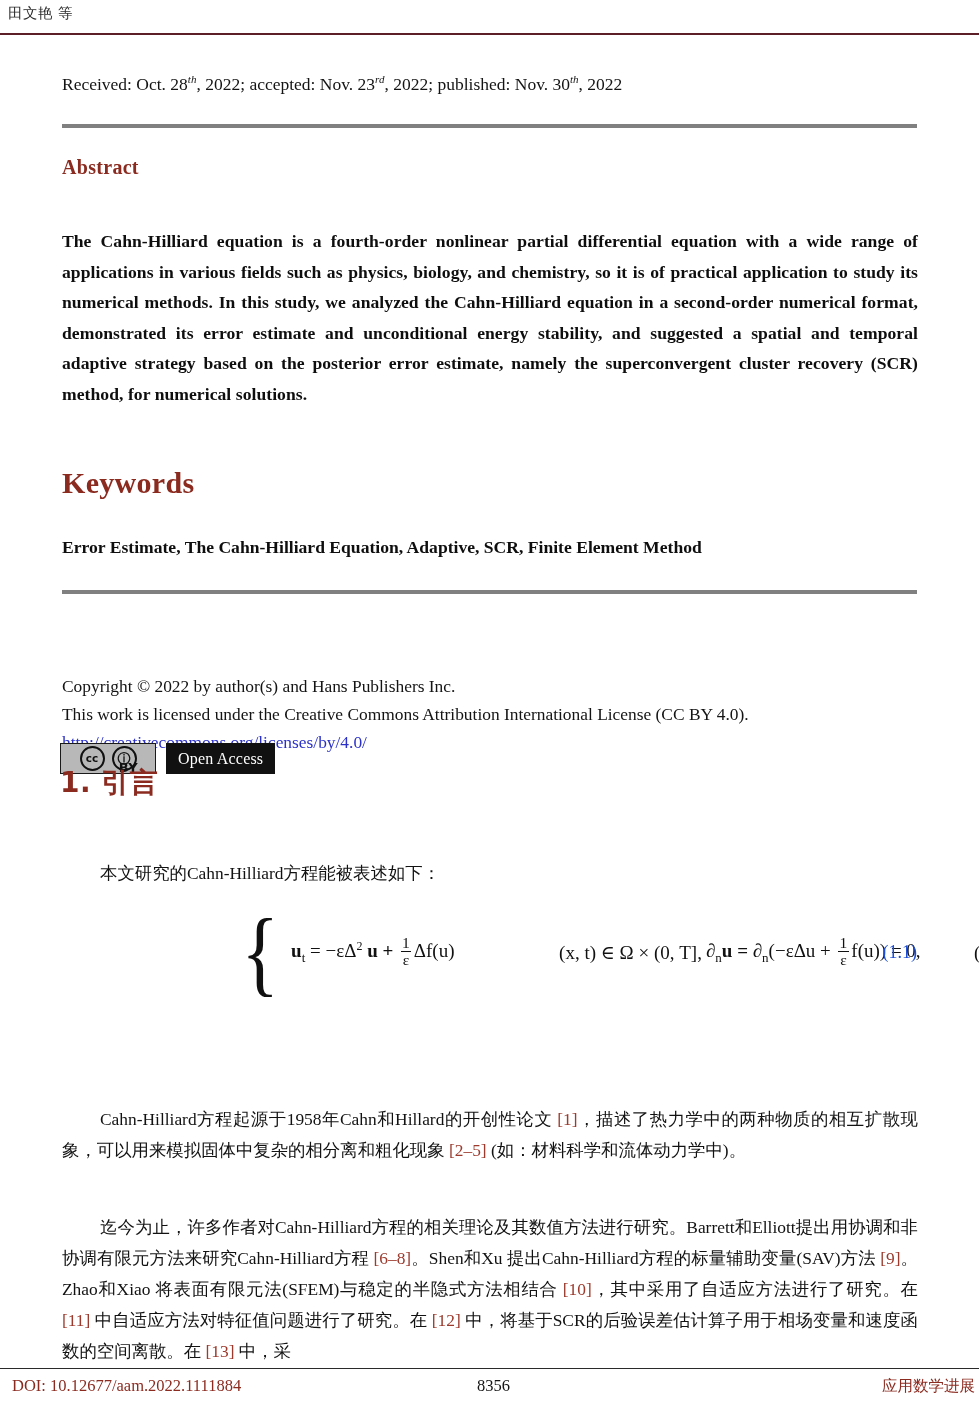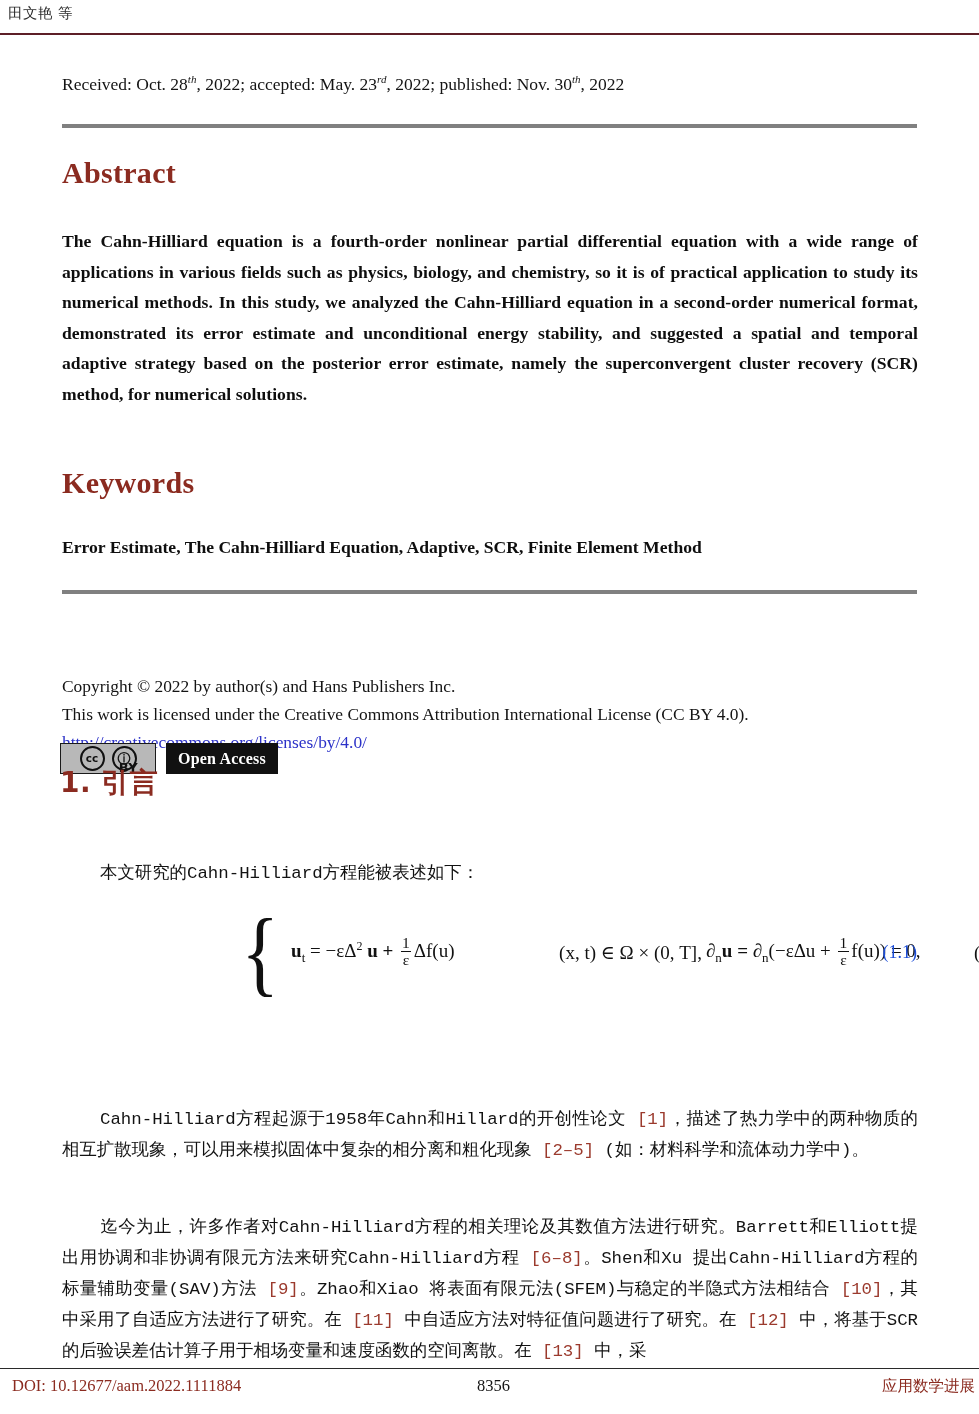--- a/index.html
+++ b/index.html
@@ -74,21 +74,21 @@
   
   .heading-maroon {
     position: absolute;
     left: 62px;
     color: #8b2b20;
     font-weight: bold;
     font-family: "Liberation Serif", "DejaVu Serif", serif;
   }
   #abstract-heading {
     top: 156px;
-    font-size: 30px;
+    font-size: 20px;
     letter-spacing: 0.3px;
   }
   #keywords-heading {
     top: 466px;
     font-size: 30px;
     letter-spacing: 0.3px;
   }
 
   
   .abstract-body {
@@ -184,21 +184,21 @@
     line-height: 1;
   }
   .oa-badge {
     background: #111111;
     color: #ffffff;
     height: 31px;
     padding: 0 12px;
     display: flex;
     align-items: center;
     font-family: "Liberation Serif", "DejaVu Serif", serif;
-    font-weight: bold;
+    font-weight: normal;
     font-size: 16px;
     letter-spacing: 0.2px;
     box-sizing: border-box;
   }
 
   
   #section1-heading {
     position: absolute;
     top: 764px;
     left: 60px;
@@ -210,21 +210,21 @@
   }
   .cn-para {
     position: absolute;
     left: 62px;
     width: 856px;
     font-size: 17.4px;
     line-height: 31px;
     color: #121212;
     text-align: justify;
     text-align-last: left;
-    font-family: Liberation Mono, monospace;
+    font-family: Liberation Serif, serif;
   }
   .cn-para .indent { display: inline-block; width: 38px; }
   #para-intro  { top: 858px; }
   #para-after-eq { top: 1028px; }
   #para-origin { top: 1104px; }
   #para-sofar  { top: 1212px; }
 
   .cite { color: #9b3a2d; }
 
   
@@ -330,21 +330,21 @@
   }
 </style>
 </head>
 <body>
 
 <div class="page">
 
   <div class="running-head">田文艳 等</div>
   <div class="head-rule"></div>
 
-  <div class="received-line"><span>Received: Oct. 28</span><sup class="ord">th</sup><span>, 2022; accepted: May. 23</span><sup class="ord">rd</sup><span>, 2022; published: Nov. 30</span><sup class="ord">th</sup><span>, 2022</span></div>
+  <div class="received-line"><span>Received: Oct. 28</span><sup class="ord">th</sup><span>, 2022; accepted: Nov. 23</span><sup class="ord">rd</sup><span>, 2022; published: Nov. 30</span><sup class="ord">th</sup><span>, 2022</span></div>
 
   <div class="rule-thick rule-abstract-top"></div>
   <div class="heading-maroon" id="abstract-heading">Abstract</div>
   <div class="abstract-body">The Cahn-Hilliard equation is a fourth-order nonlinear partial differential equation with a wide range of applications in various fields such as physics, biology, and chemistry, so it is of practical application to study its numerical methods. In this study, we analyzed the Cahn-Hilliard equation in a second-order numerical format, demonstrated its error estimate and unconditional energy stability, and suggested a spatial and temporal adaptive strategy based on the posterior error estimate, namely the superconvergent cluster recovery (SCR) method, for numerical solutions.</div>
 
   <div class="heading-maroon" id="keywords-heading">Keywords</div>
   <div class="keywords-body">Error Estimate, The Cahn-Hilliard Equation, Adaptive, SCR, Finite Element Method</div>
   <div class="rule-thick rule-abstract-bot"></div>
 
   <div class="copyright-block">

